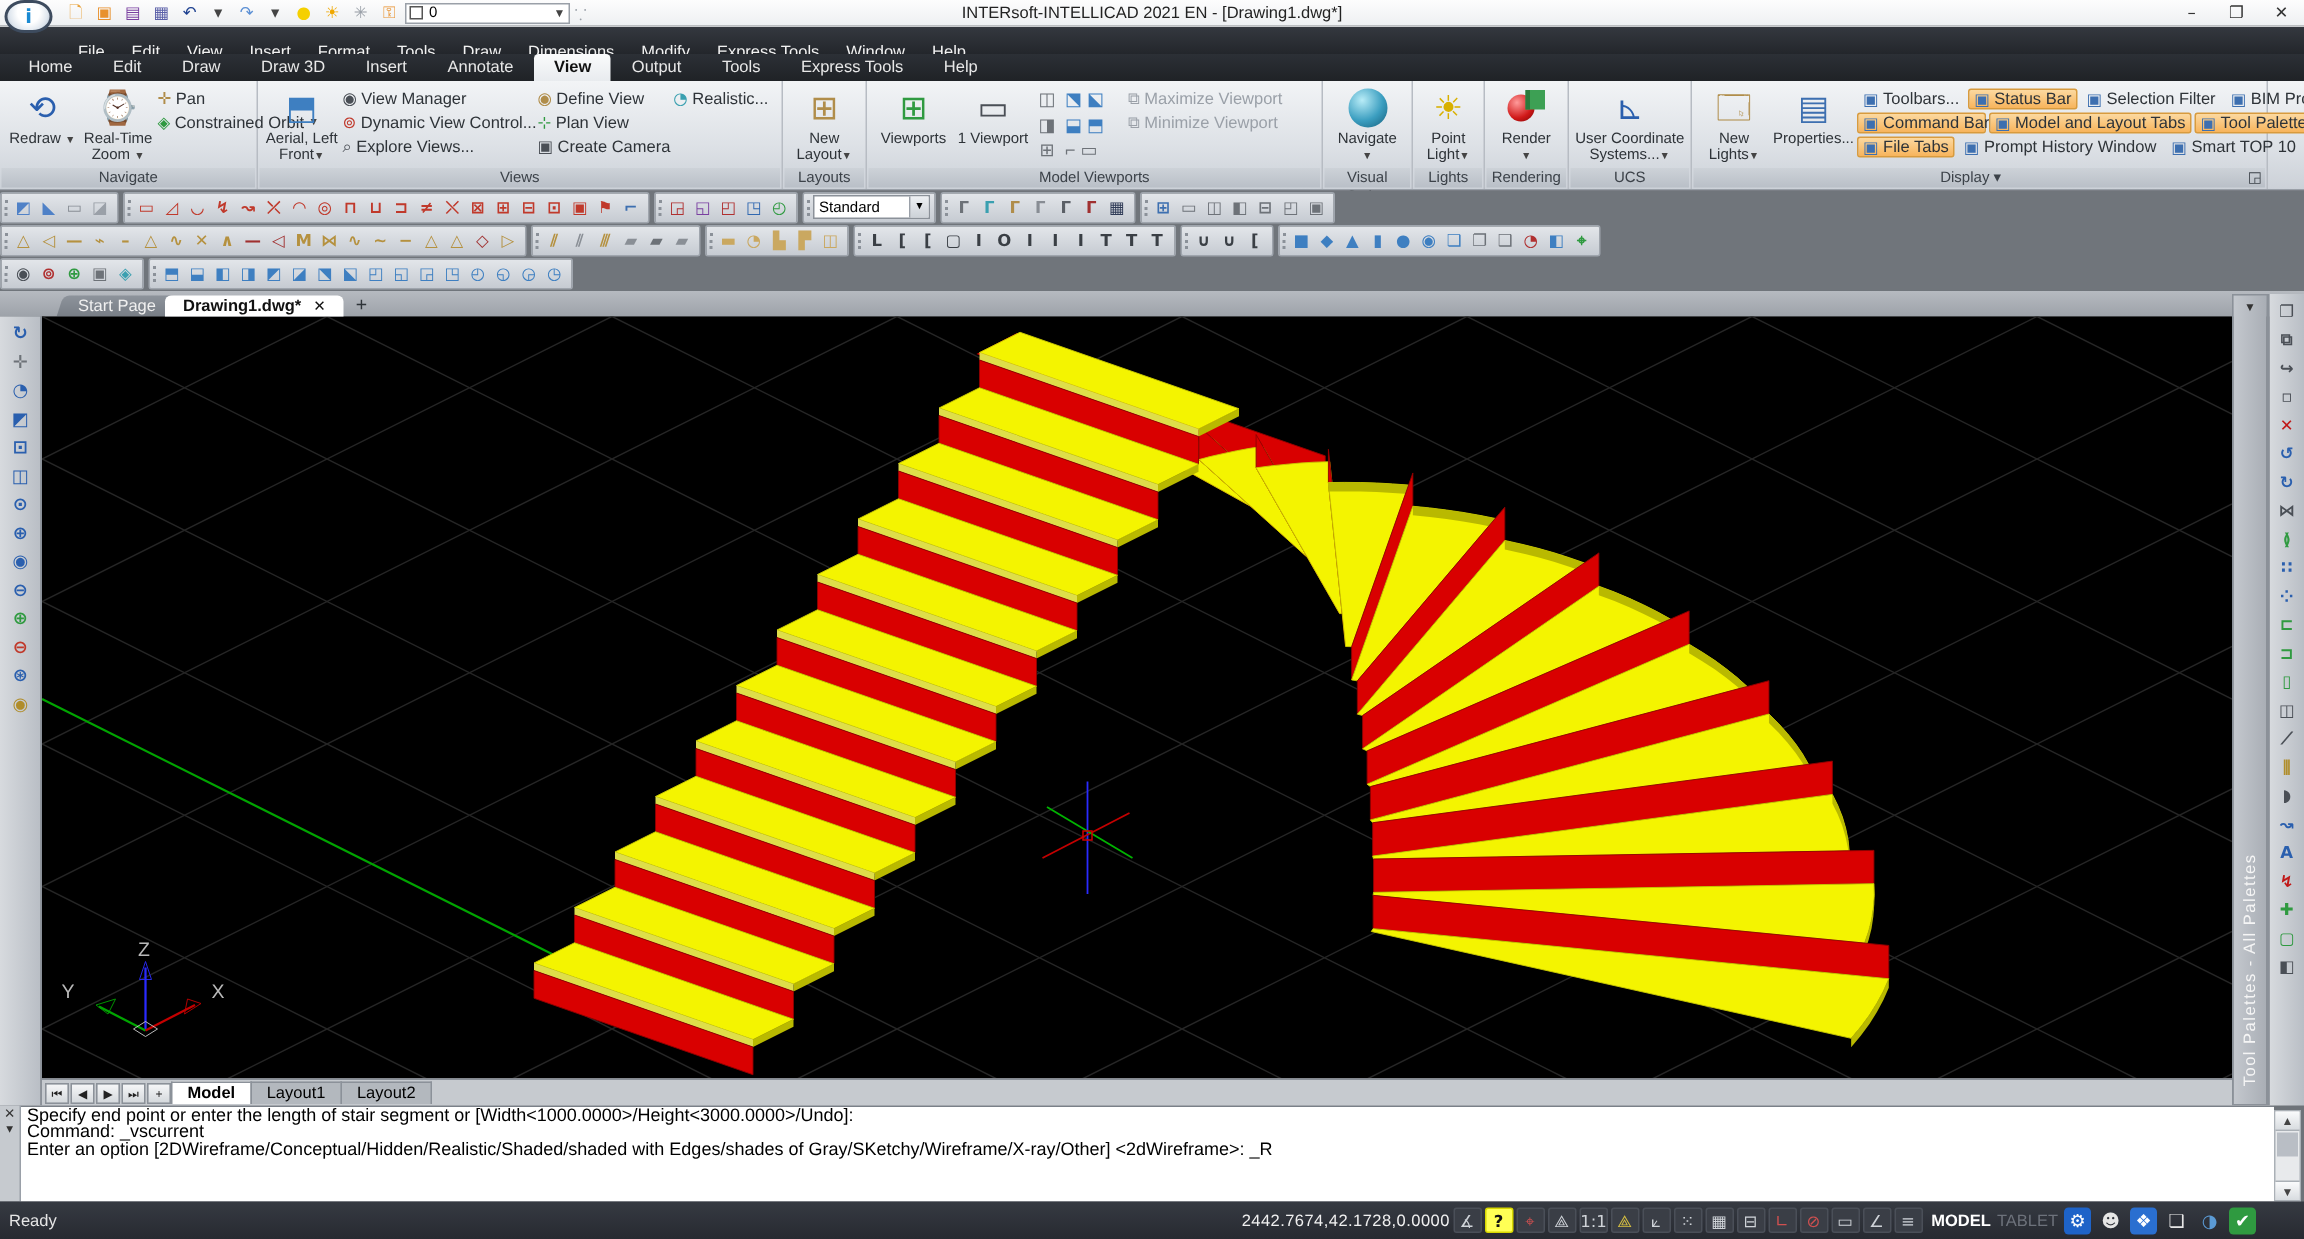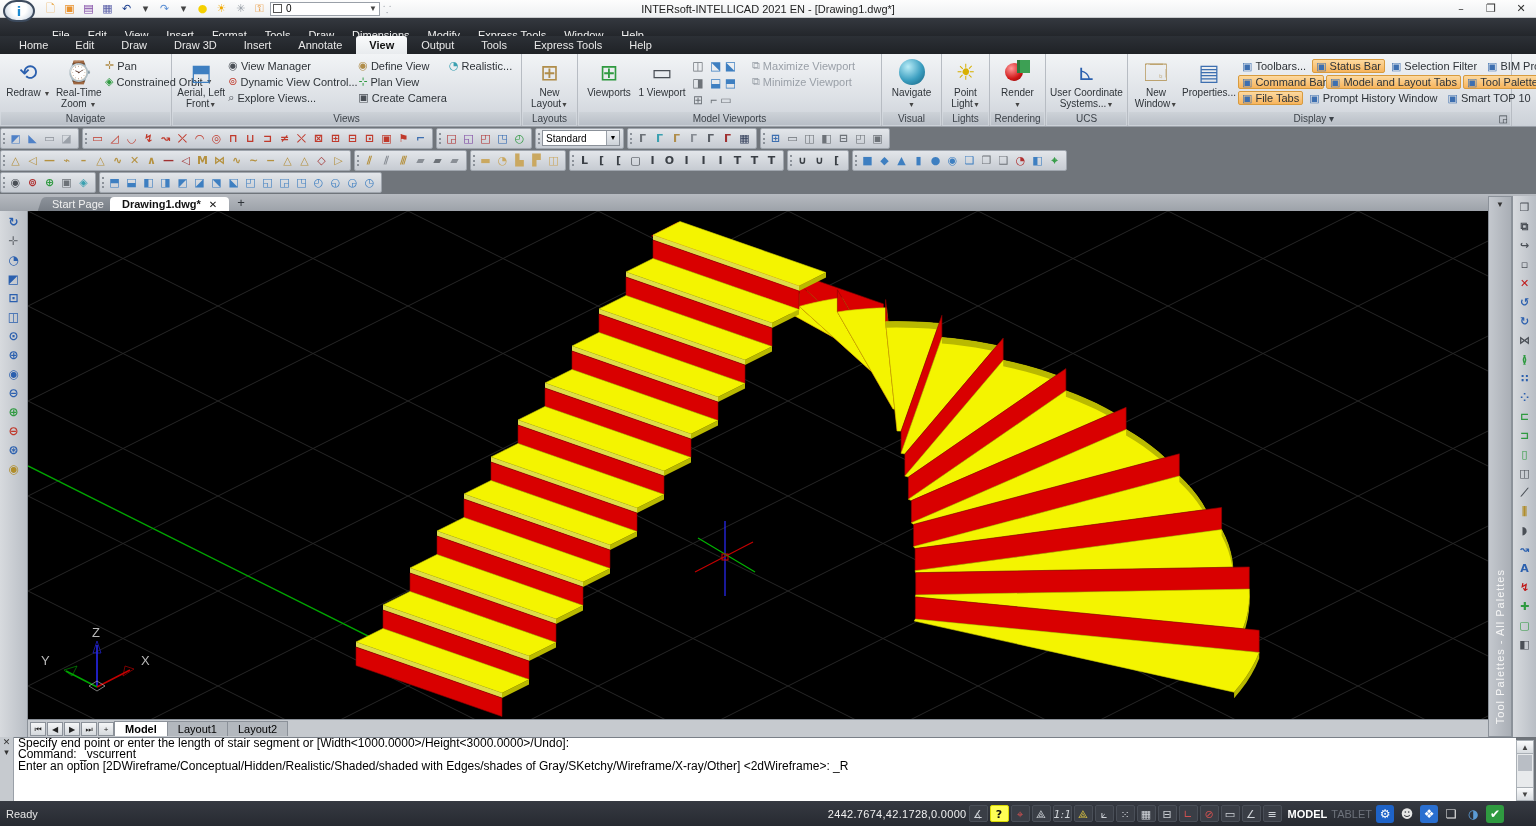--- a/index.html
+++ b/index.html
@@ -295,21 +295,21 @@
     <div class="bigbtn" style="width:74px">
       <div class="bicon" style="color:#2a5fae">⊾</div>
       <span>User Coordinate Systems...</span><span class="dd7">▼</span>
     </div>
     <div class="rglabel">UCS</div>
   </div>
 
   <div class="rgroup" style="width:384px">
     <div class="bigbtn" style="width:48px">
       <div class="bicon" style="color:#b08d4a">🗔</div>
-      <span>New Window</span><span class="dd7">▼</span>
+      <span>New Lights</span><span class="dd7">▼</span>
     </div>
     <div class="bigbtn" style="width:54px">
       <div class="bicon" style="color:#3d6fb0">▤</div>
       <span>Properties...</span>
     </div>
     <div class="smallcol" id="display-toggles" style="width:262px;gap:2px">
         <div style="display: flex; gap: 2px;">
           <div class="tgl" style="width: 78px;">
             <span class="si" style="color:#3d6fb0">▣</span>
             <span>Toolbars...</span>
@@ -759,21 +759,21 @@
 </div>
 
 <div id="statusbar" class="abs">
   <span>Ready</span>
   <span id="coords">2442.7674,42.1728,0.0000</span>
   <span id="statusicons" style="display:flex;align-items:center">
       <span class="sicon" style="color: rgb(207, 211, 216);">∡</span>
       <span class="sicon hl">?</span>
       <span class="sicon" style="color: rgb(208, 80, 80);">⌖</span>
       <span class="sicon" style="color: rgb(207, 211, 216);">⟁</span>
-      <span class="sicon" style="color: rgb(207, 211, 216); font-style: italic;">1:1</span>
+      <span class="sicon" style="color: rgb(207, 211, 216);">1:1</span>
       <span class="sicon" style="color: rgb(216, 192, 64);">⟁</span>
       <span class="sicon" style="color: rgb(207, 211, 216);">⟀</span>
       <span class="sicon" style="color: rgb(207, 211, 216);">⁙</span>
       <span class="sicon" style="color: rgb(207, 211, 216);">▦</span>
       <span class="sicon" style="color: rgb(207, 211, 216);">⊟</span>
       <span class="sicon" style="color: rgb(208, 80, 80);">∟</span>
       <span class="sicon" style="color: rgb(208, 80, 80);">⊘</span>
       <span class="sicon" style="color: rgb(207, 211, 216);">▭</span>
       <span class="sicon" style="color: rgb(207, 211, 216);">∠</span>
       <span class="sicon" style="color: rgb(207, 211, 216);">≡</span>

